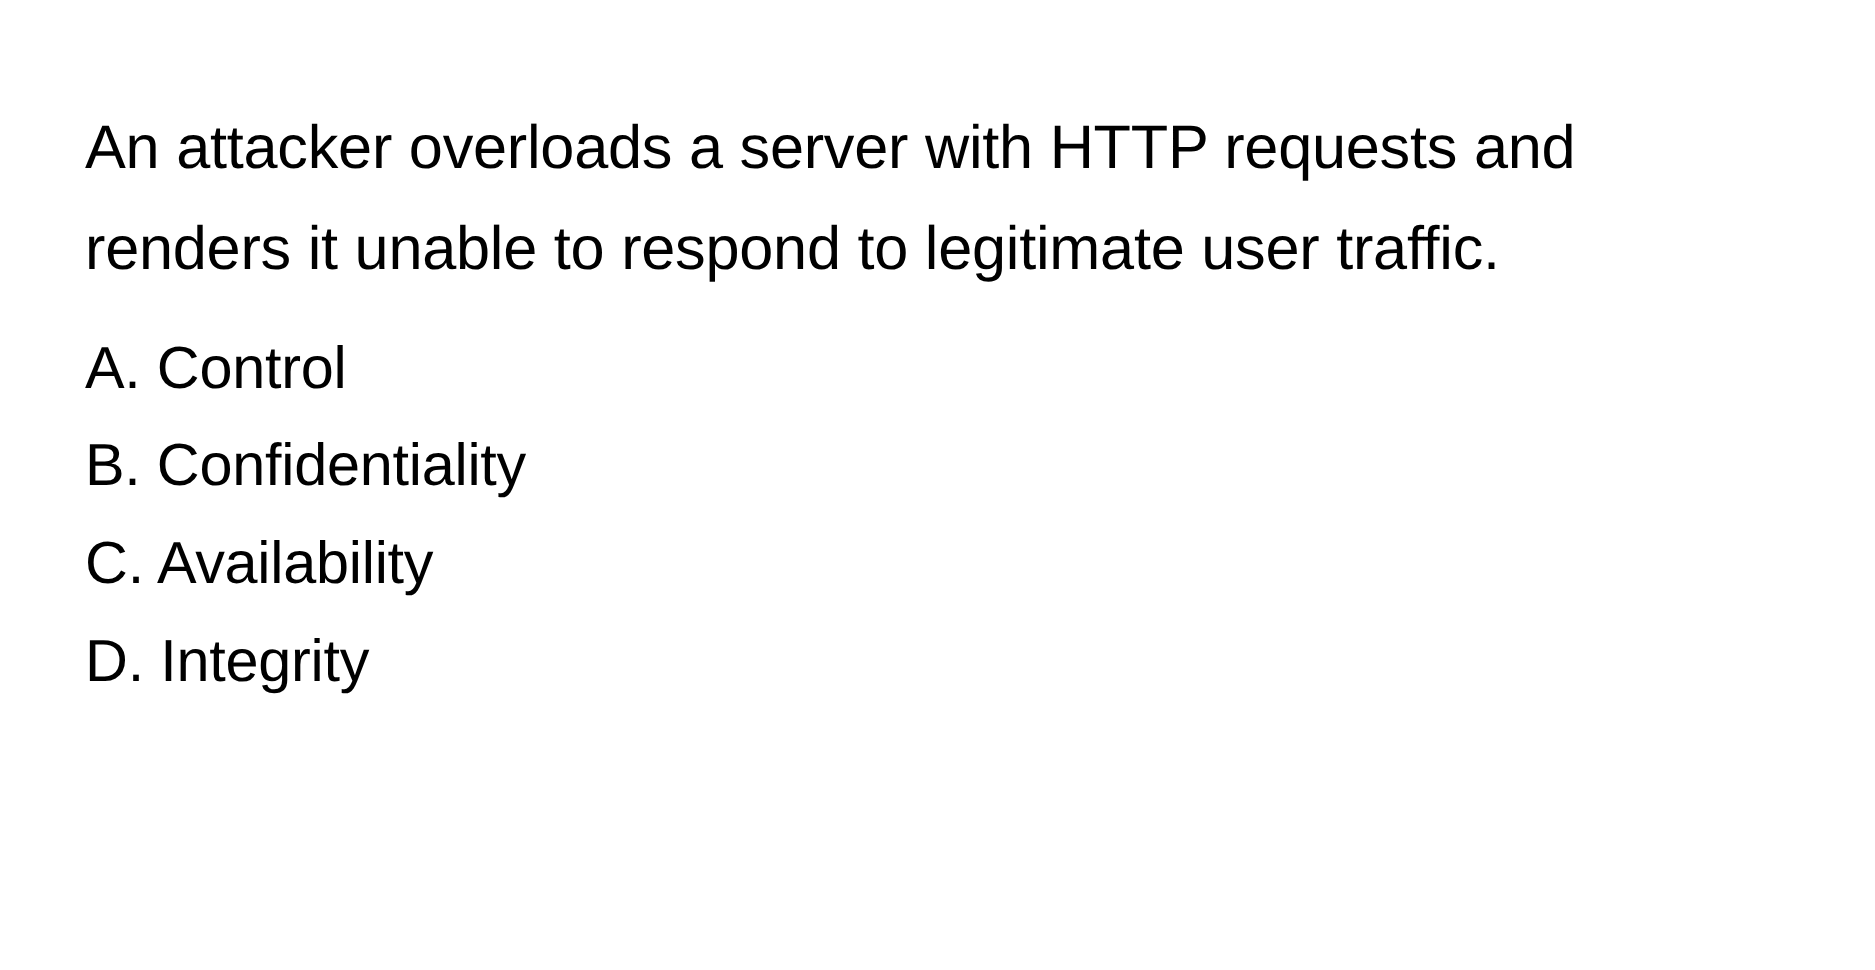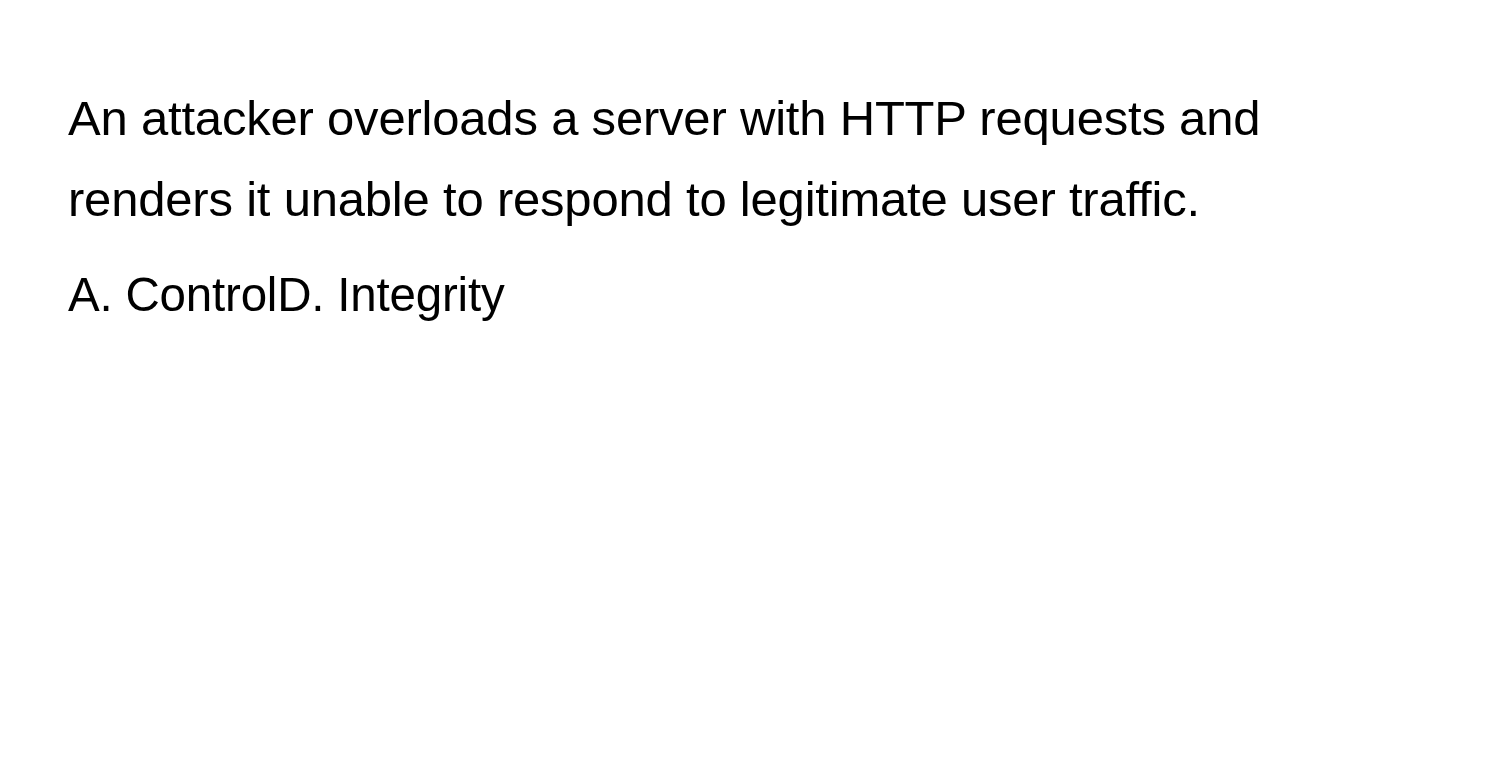--- a/index.html
+++ b/index.html
@@ -17,36 +17,44 @@
     }
     .question-text {
       font-size: 49px;
       line-height: 1.65;
       font-weight: 400;
       letter-spacing: -0.2px;
       margin-bottom: 16px;
     }
     .options {
       display: flex;
-      flex-direction: row;
+      flex-direction: column;
     }
     .option {
       font-size: 47.5px;
       line-height: 1.65;
       font-weight: 400;
       letter-spacing: -0.2px;
     }
   </style>
 </head>
 <body>
 
 <div class="question-text">An attacker overloads a server with HTTP requests and renders it unable to respond to legitimate user traffic.</div>
 
 <div class="options">
   <div class="option">
     <span>A.</span>
     <span>Control</span>
   </div>
   <div class="option">
+    <span>B.</span>
+    <span>Confidentiality</span>
+  </div>
+  <div class="option">
+    <span>C.</span>
+    <span>Availability</span>
+  </div>
+  <div class="option">
     <span>D.</span>
     <span>Integrity</span>
   </div>
 </div>
 
 </body></html>

